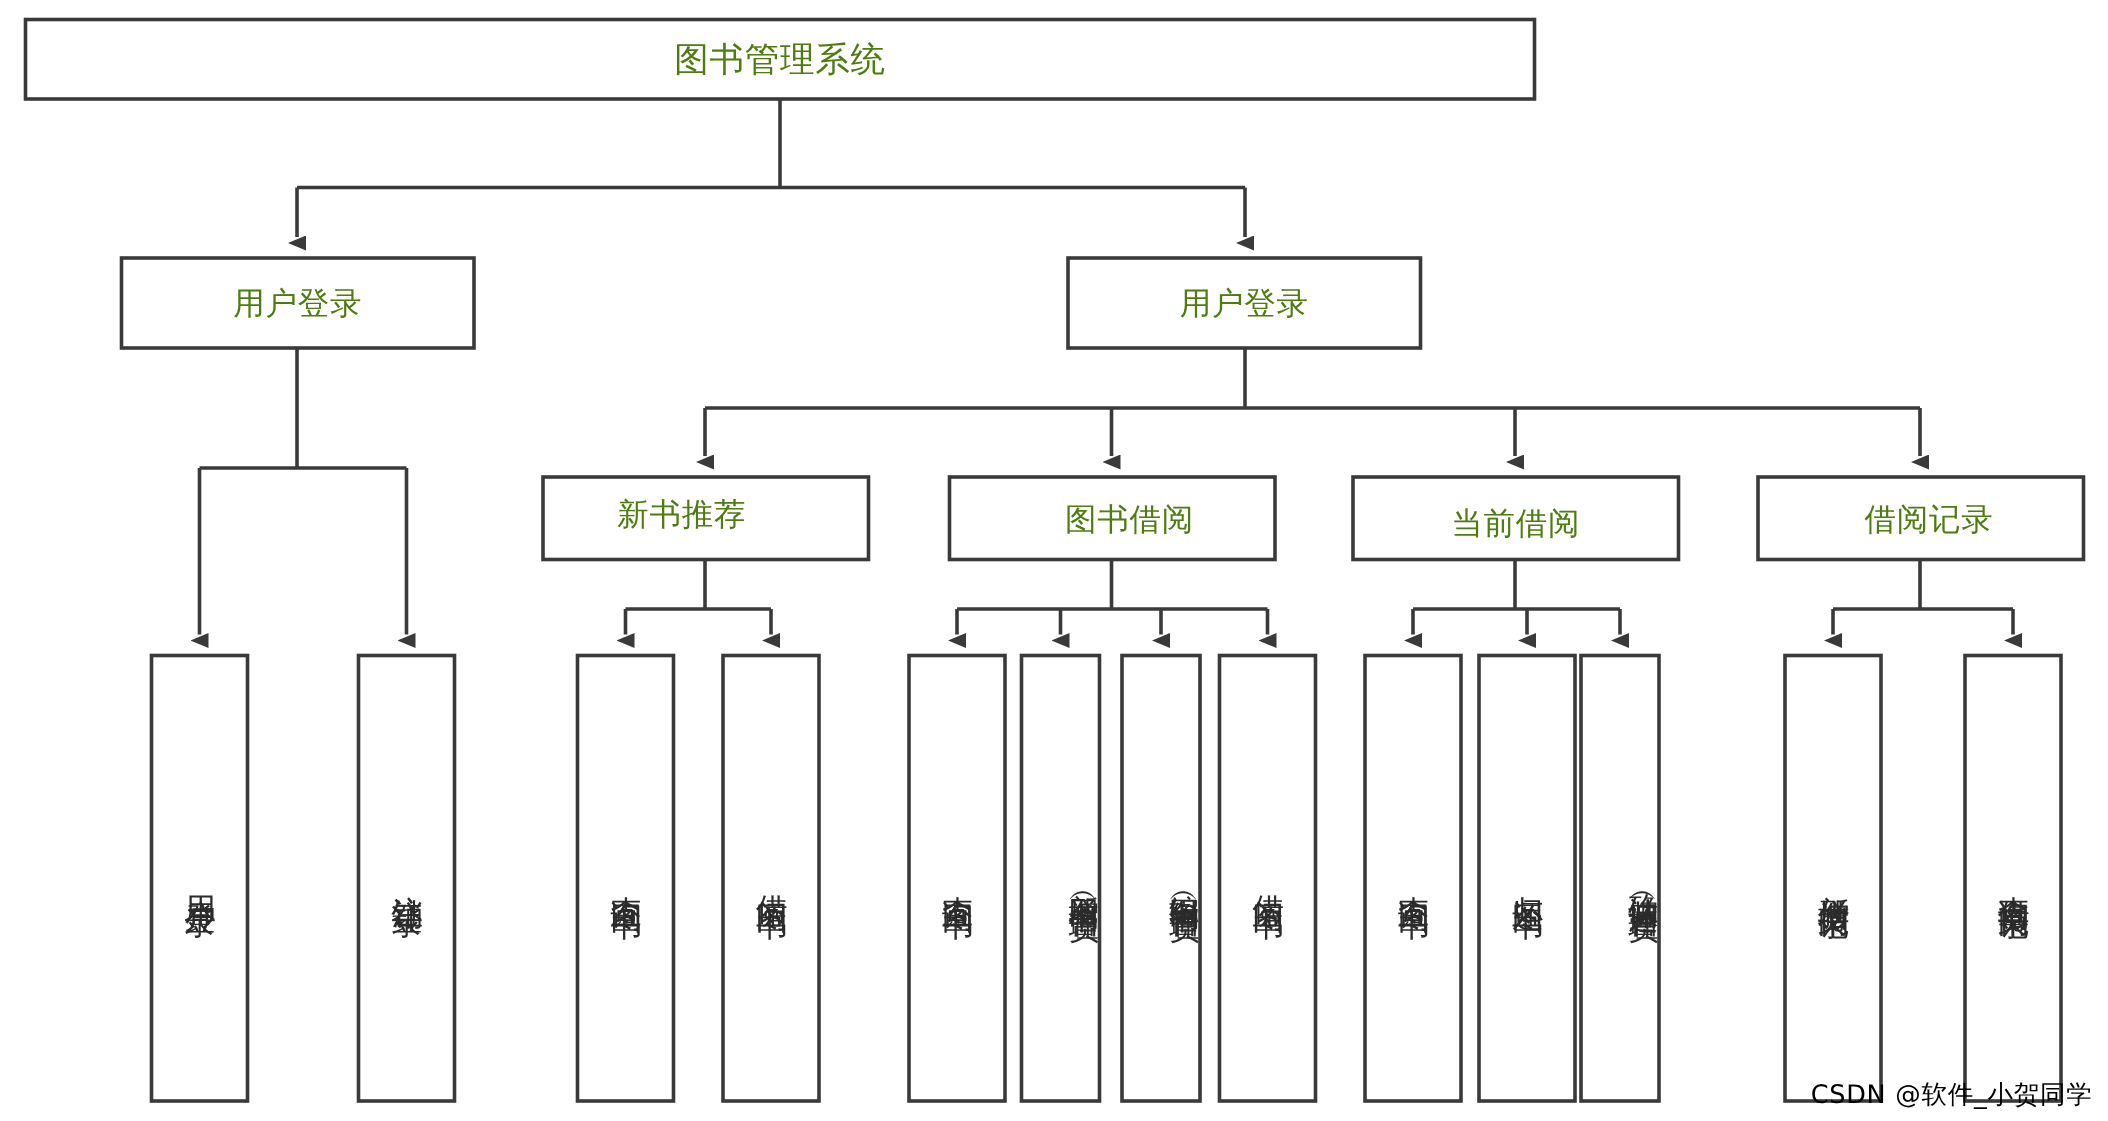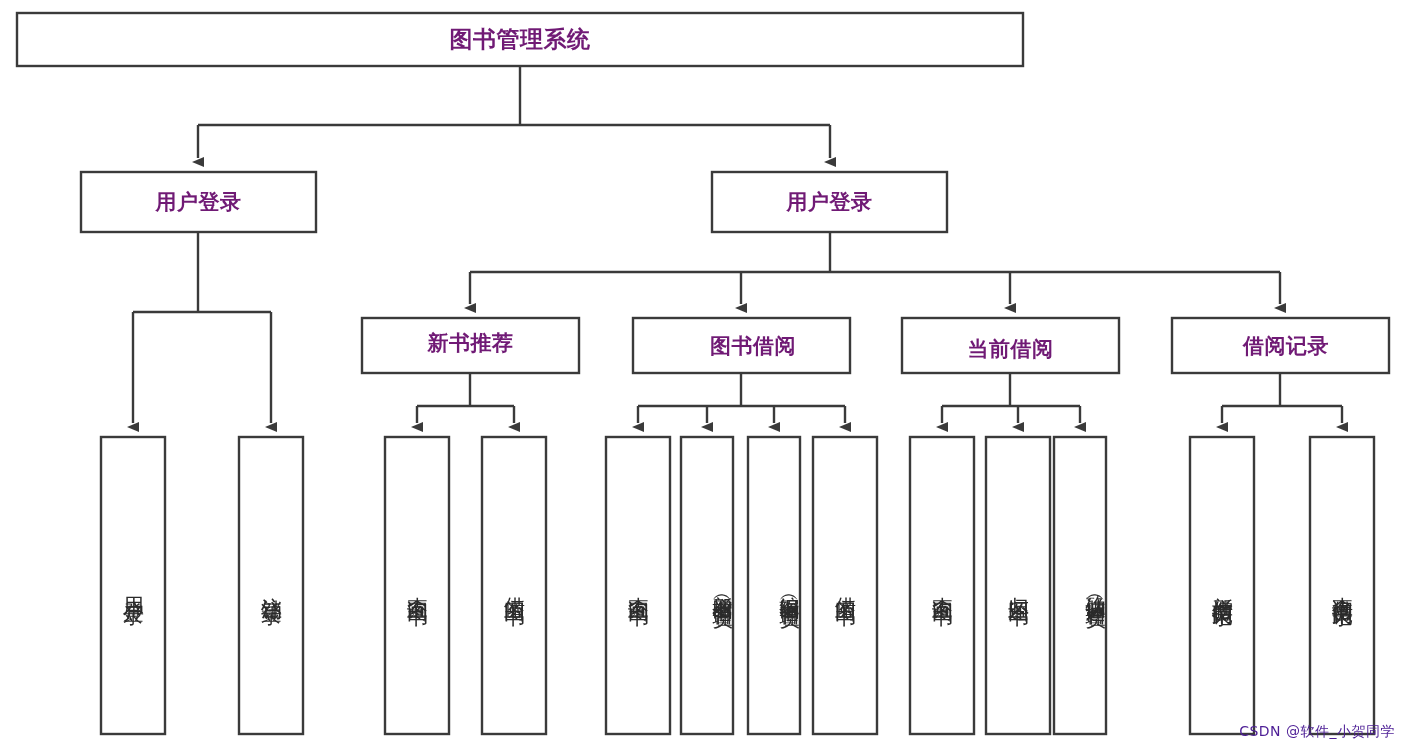--- a/index.html
+++ b/index.html
@@ -38,46 +38,45 @@
   }
   .arrow-head {
     fill: #3a3a3a;
     stroke: none;
   }
   .node-label-h {
     position: absolute;
     display: flex;
     align-items: center;
     justify-content: center;
-    color: #701a75;
+    color: #4d7c0f;
     font-size: 21px;
     letter-spacing: 0.5px;
     white-space: nowrap;
     pointer-events: none;
-    font-weight: bold;
   }
   .node-label-v {
     position: absolute;
     display: flex;
     align-items: center;
     justify-content: center;
     color: #2b2b2b;
     font-size: 21px;
     writing-mode: vertical-rl;
     text-orientation: upright;
     letter-spacing: 3px;
     line-height: 1;
     pointer-events: none;
   }
   .watermark {
     position: absolute;
     right: 10px;
     bottom: 6px;
-    color: #4c1d95;
-    font-size: 14px;
+    color: #000000;
+    font-size: 17px;
     letter-spacing: 0.5px;
     white-space: nowrap;
   }
 </style>
 </head>
 <body>
 
 <div id="diagram-root">
 
   <svg class="flow-svg" viewBox="0 0 1405 747">
@@ -150,21 +149,21 @@
     <path class="connector" d="M1222,406 L1342,406"></path>
     <path class="connector" d="M1222,406 L1222,423" marker-end="url(#arrow)"></path>
     <path class="connector" d="M1342,406 L1342,423" marker-end="url(#arrow)"></path>
   </svg>
 
   <div class="node-label-h" style="left:17px; top:13px; width:1006px; height:53px; font-size:23px;">图书管理系统</div>
 
   <div class="node-label-h" style="left:81px; top:172px; width:235px; height:60px;">用户登录</div>
   <div class="node-label-h" style="left:712px; top:172px; width:235px; height:60px;">用户登录</div>
 
-  <div class="node-label-h" style="left:362px; top:318px; width:217px; height:50px;">新书推荐</div>
+  <div class="node-label-h" style="left:346px; top:318px; width:217px; height:50px;">新书推荐</div>
   <div class="node-label-h" style="left:633px; top:318px; width:240px; height:55px;">图书借阅</div>
   <div class="node-label-h" style="left:902px; top:318px; width:217px; height:62px;">当前借阅</div>
   <div class="node-label-h" style="left:1172px; top:318px; width:228px; height:55px;">借阅记录</div>
 
   <div class="node-label-v" style="left:101px; top:437px; width:64px; height:297px;">用户登录</div>
   <div class="node-label-v" style="left:239px; top:437px; width:64px; height:297px;">注销登录</div>
   <div class="node-label-v" style="left:385px; top:437px; width:64px; height:297px;">查询图书</div>
   <div class="node-label-v" style="left:482px; top:437px; width:64px; height:297px;">借阅图书</div>
   <div class="node-label-v" style="left:606px; top:437px; width:64px; height:297px;">查询图书</div>
   <div class="node-label-v" style="left:681px; top:437px; width:52px; height:297px; align-items:flex-start; padding-top:6px; box-sizing:border-box; font-size:20px; letter-spacing:2px;">新增图书（管理员）</div>

